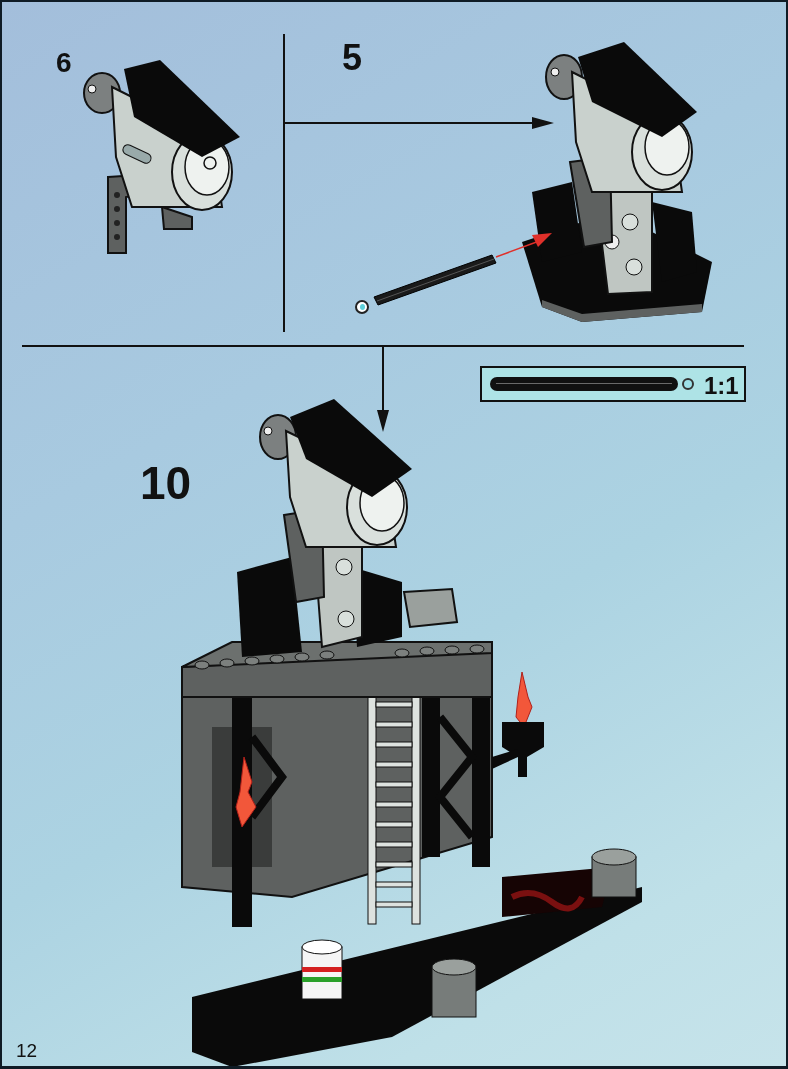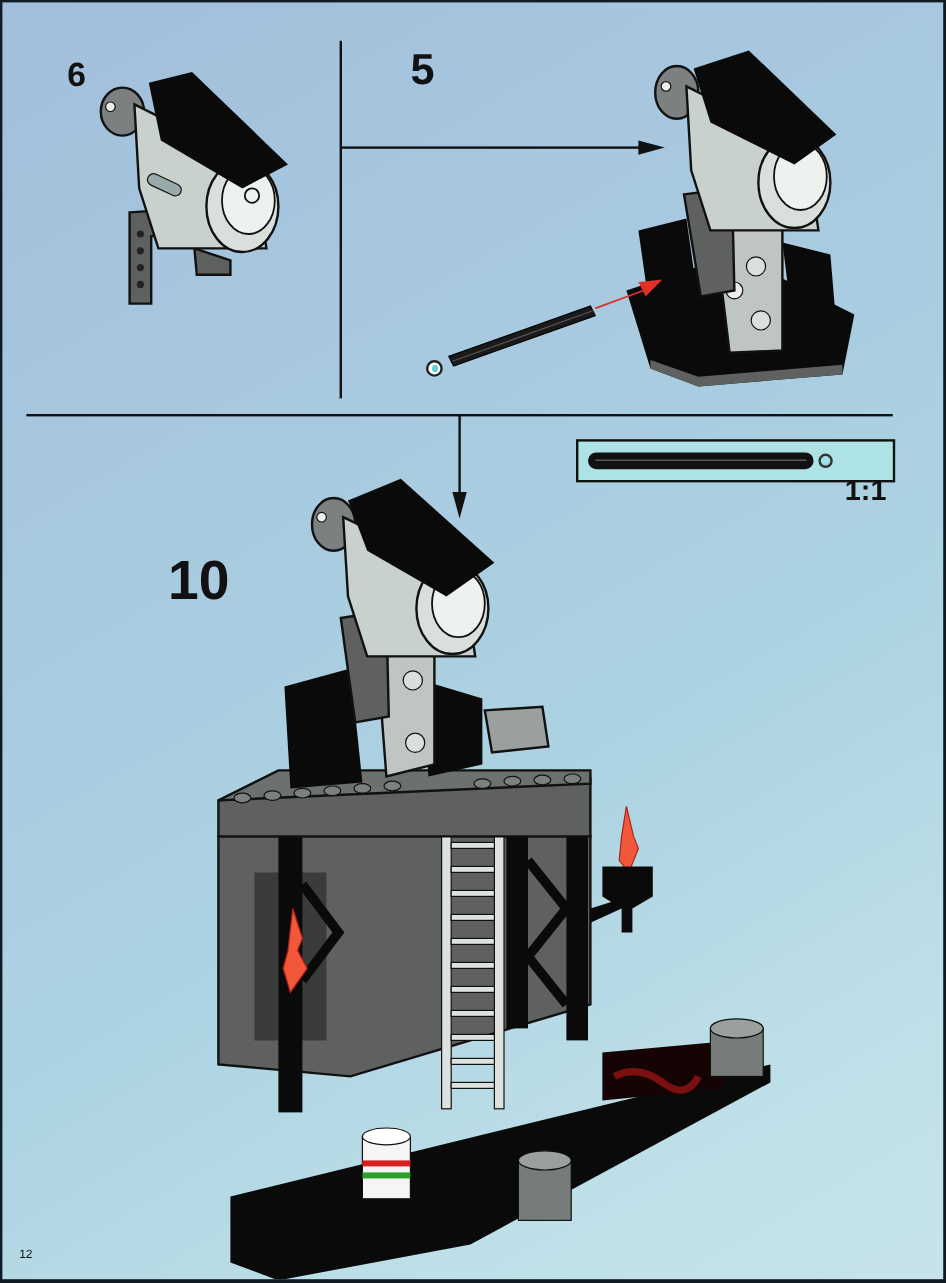--- a/index.html
+++ b/index.html
@@ -18,29 +18,29 @@
   .hline { position:absolute; background:#111; height:2px; }
   .arrowhead-r { position:absolute; width:0; height:0; border-top:6px solid transparent; border-bottom:6px solid transparent; border-left:22px solid #111; }
   .arrowhead-d { position:absolute; width:0; height:0; border-left:6px solid transparent; border-right:6px solid transparent; border-top:22px solid #111; }
   .scale-box {
     position:absolute; left:478px; top:364px; width:266px; height:36px;
     background:#aee3e6; border:2px solid #111; box-sizing:border-box;
   }
   .scale-axle { position:absolute; left:8px; top:9px; width:188px; height:14px; background:#111; border-radius:7px; }
   .scale-axle::after { content:""; position:absolute; left:6px; right:6px; top:6px; height:1px; background:#6a6a6a; }
   .scale-dot { position:absolute; left:200px; top:10px; width:12px; height:12px; border-radius:50%; background:#9ee0e8; border:2px solid #333; box-sizing:border-box; }
-  .scale-label { position:absolute; left:222px; top:4px; font-size:24px; font-weight:bold; color:#111;margin-top:24px; }
+  .scale-label { position:absolute; left:222px; top:4px; font-size:24px; font-weight:bold; color:#111; }
   .qty-dot { position:absolute; width:14px; height:14px; border-radius:50%; background:#fff; border:2px solid #222; box-sizing:border-box; }
   .qty-dot::after { content:""; position:absolute; left:3px; top:2px; width:5px; height:6px; border-radius:50%; background:#5ed0da; }
   .watermark {
     position:absolute; left:6px; top:1010px; font-size:46px; font-weight:bold; letter-spacing:1px;
     color:#f08a8a; -webkit-text-stroke:1px #f6b1b1;
     text-shadow: 0 0 4px rgba(255,255,255,0.8);
   }
-  .page-num { position:absolute; left:14px; top:1038px; font-size:10px; color:#111; }
+  .page-num { position:absolute; left:14px; top:1038px; font-size:19px; color:#111; }
   svg { position:absolute; overflow:visible; }
 </style>
 </head>
 <body>
 
 <div class="page">
 
   <div class="step-num" style="left:54px; top:47px; font-size:28px;">6</div>
 
   <svg style="left:80px; top:55px;" width="170" height="200">

